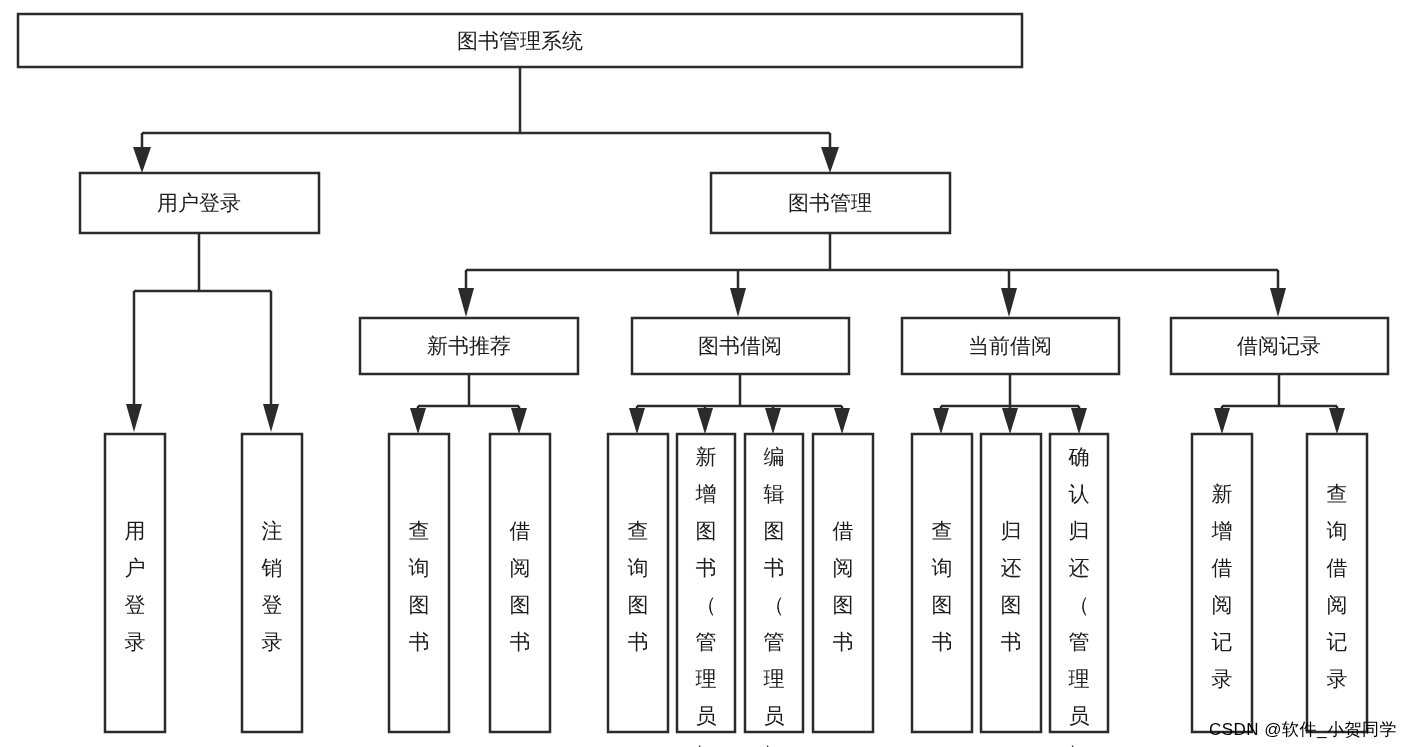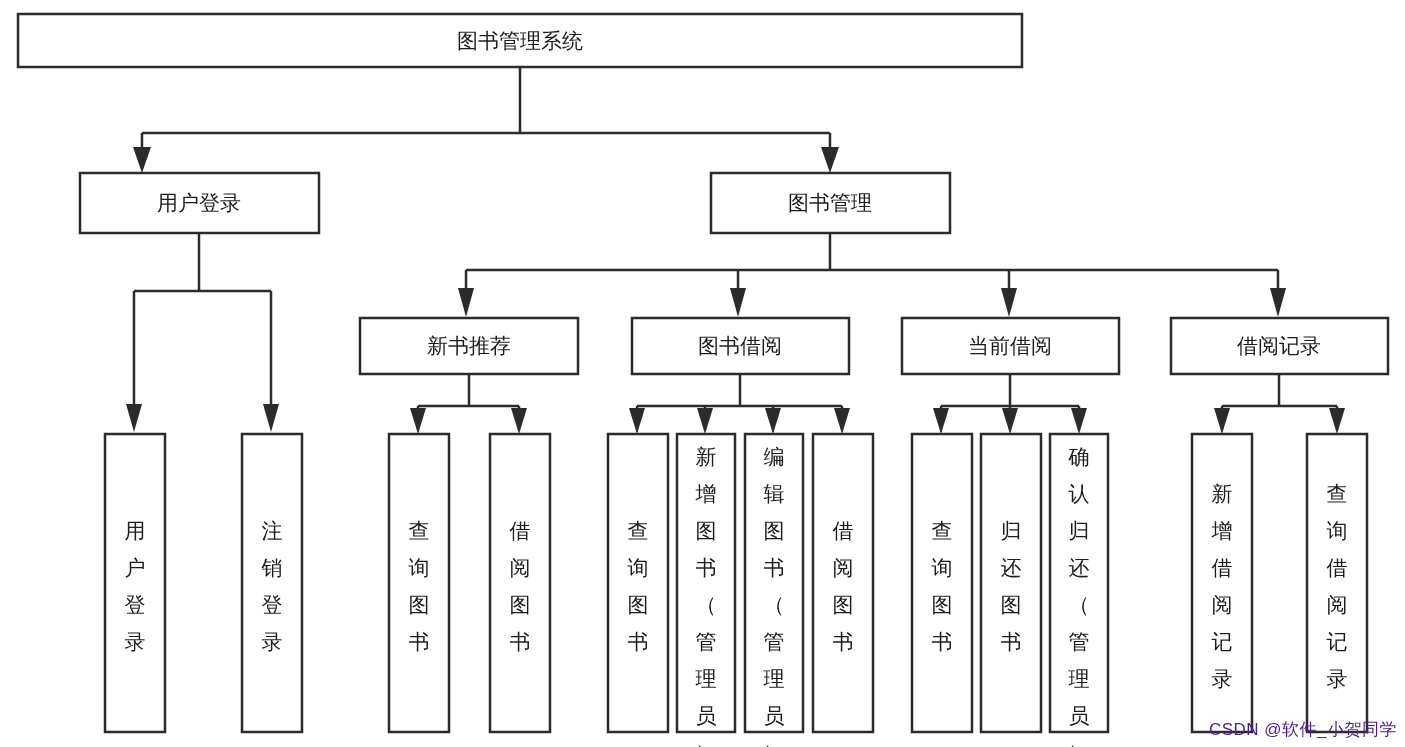--- a/index.html
+++ b/index.html
@@ -46,21 +46,21 @@
   .arrow-head {
     fill: #2b2b2b;
     stroke: none;
   }
   .watermark {
     position: absolute;
     right: 8px;
     bottom: 6px;
     font-family: "Liberation Sans", "DejaVu Sans", sans-serif;
     font-size: 17px;
-    color: #4c1d95;
+    color: #000000;
     letter-spacing: 0.5px;
     white-space: nowrap;
     pointer-events: none;
   }
 </style>
 </head>
 <body>
 
 <svg id="diagram" viewBox="0 0 1405 747" xmlns="http://www.w3.org/2000/svg">
 

